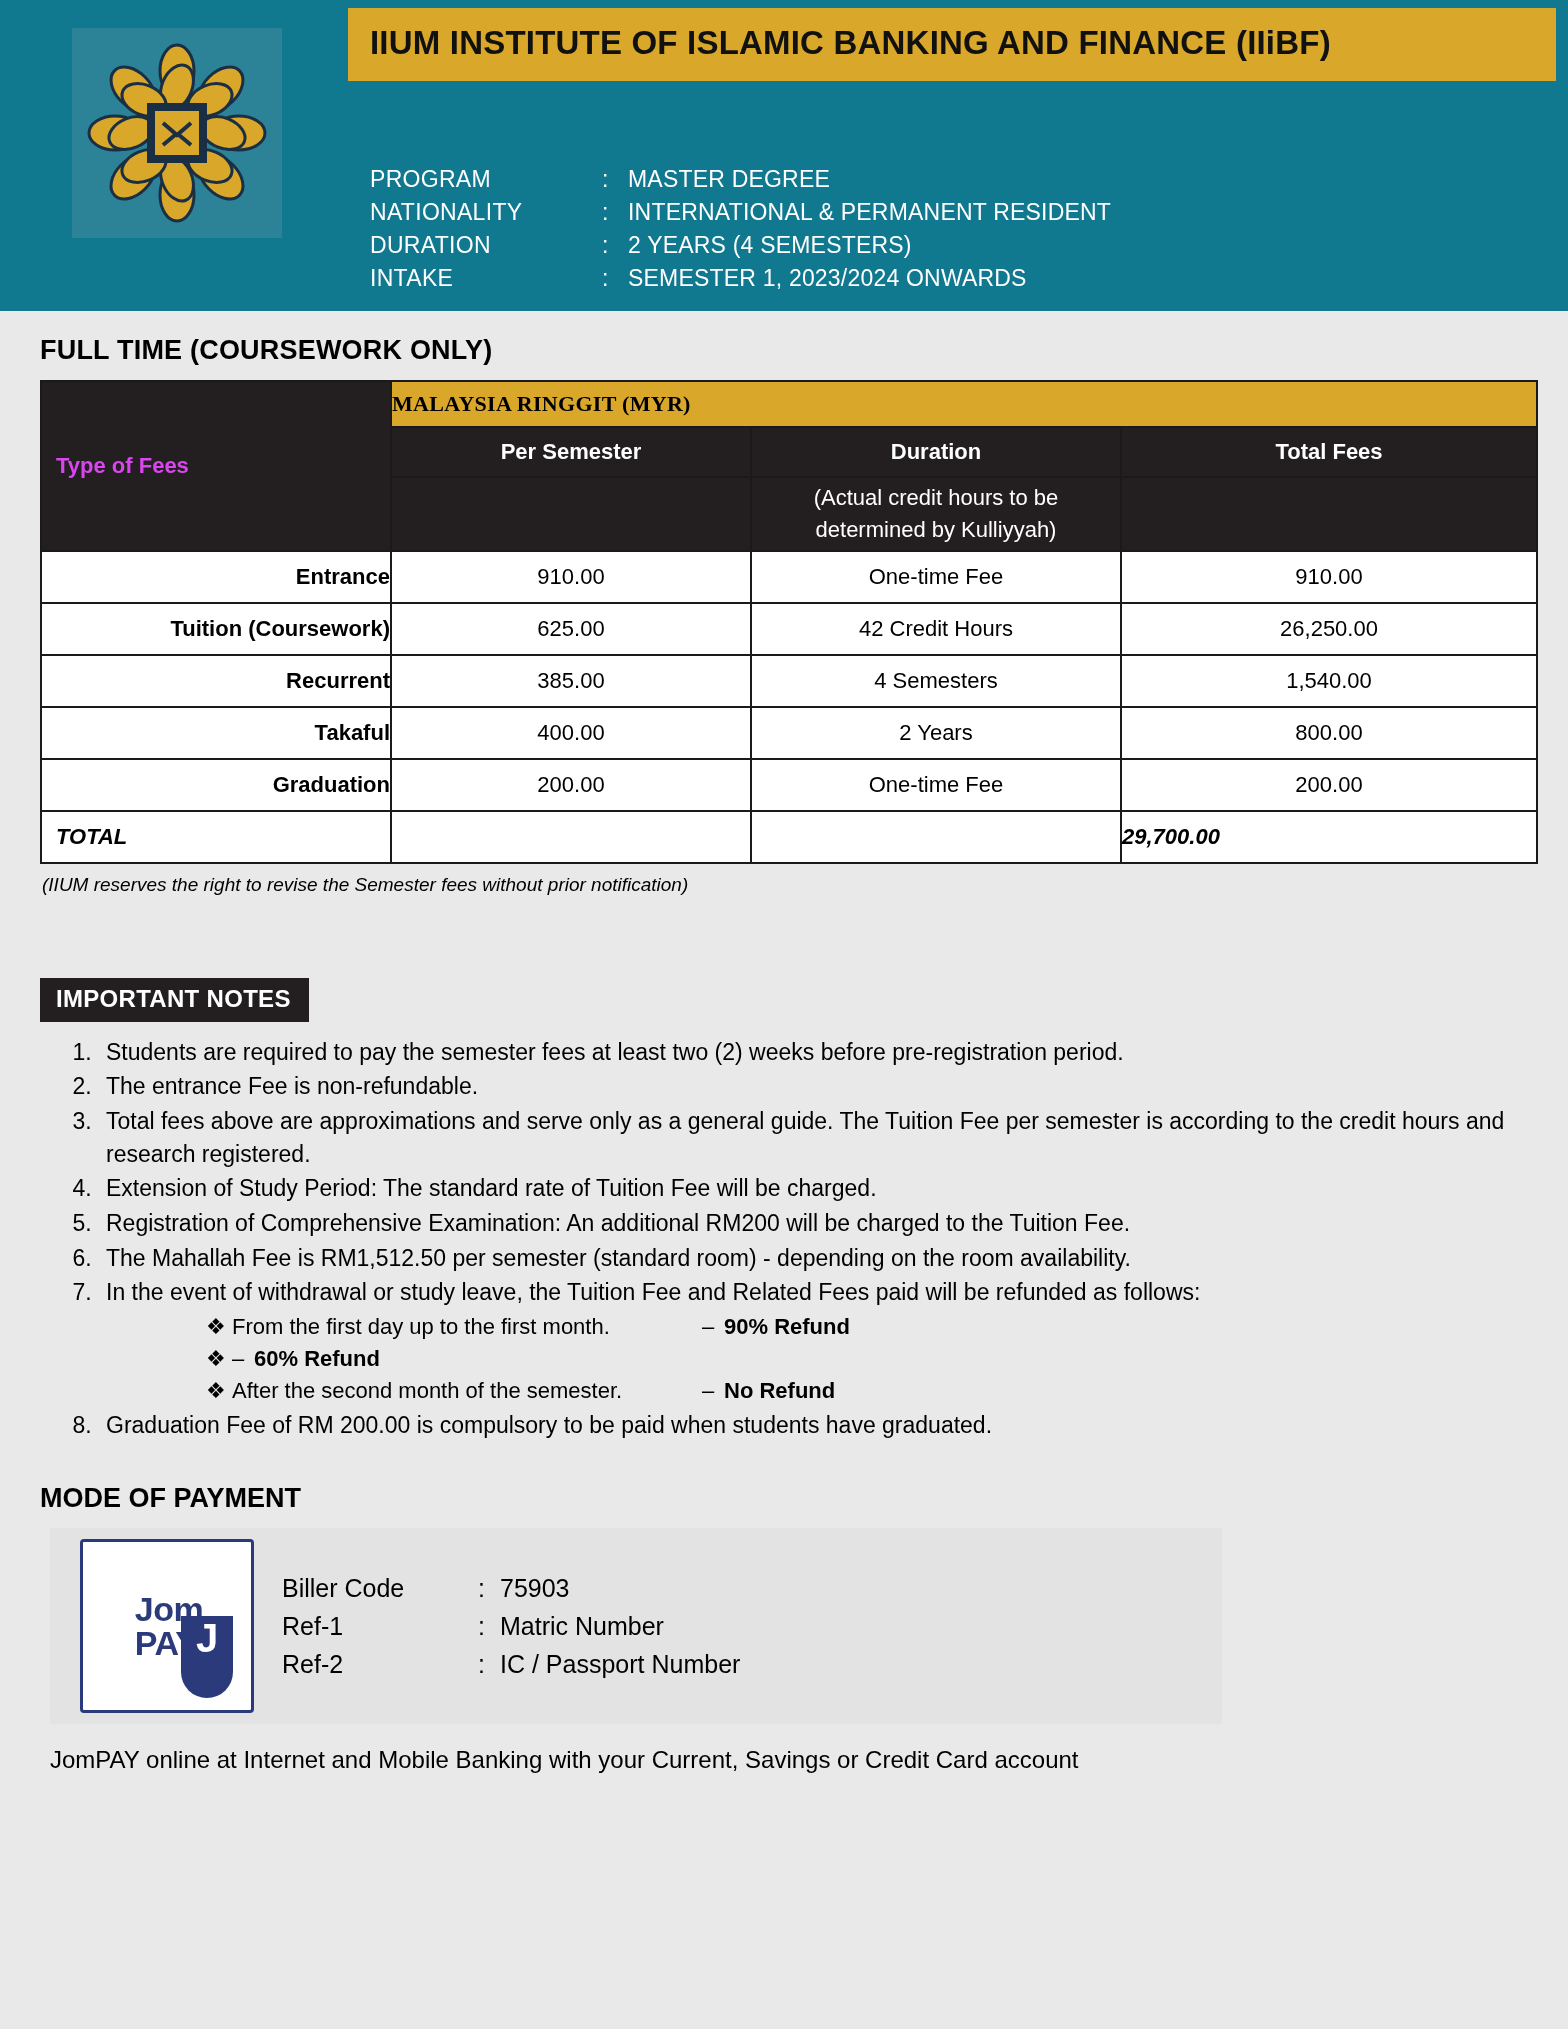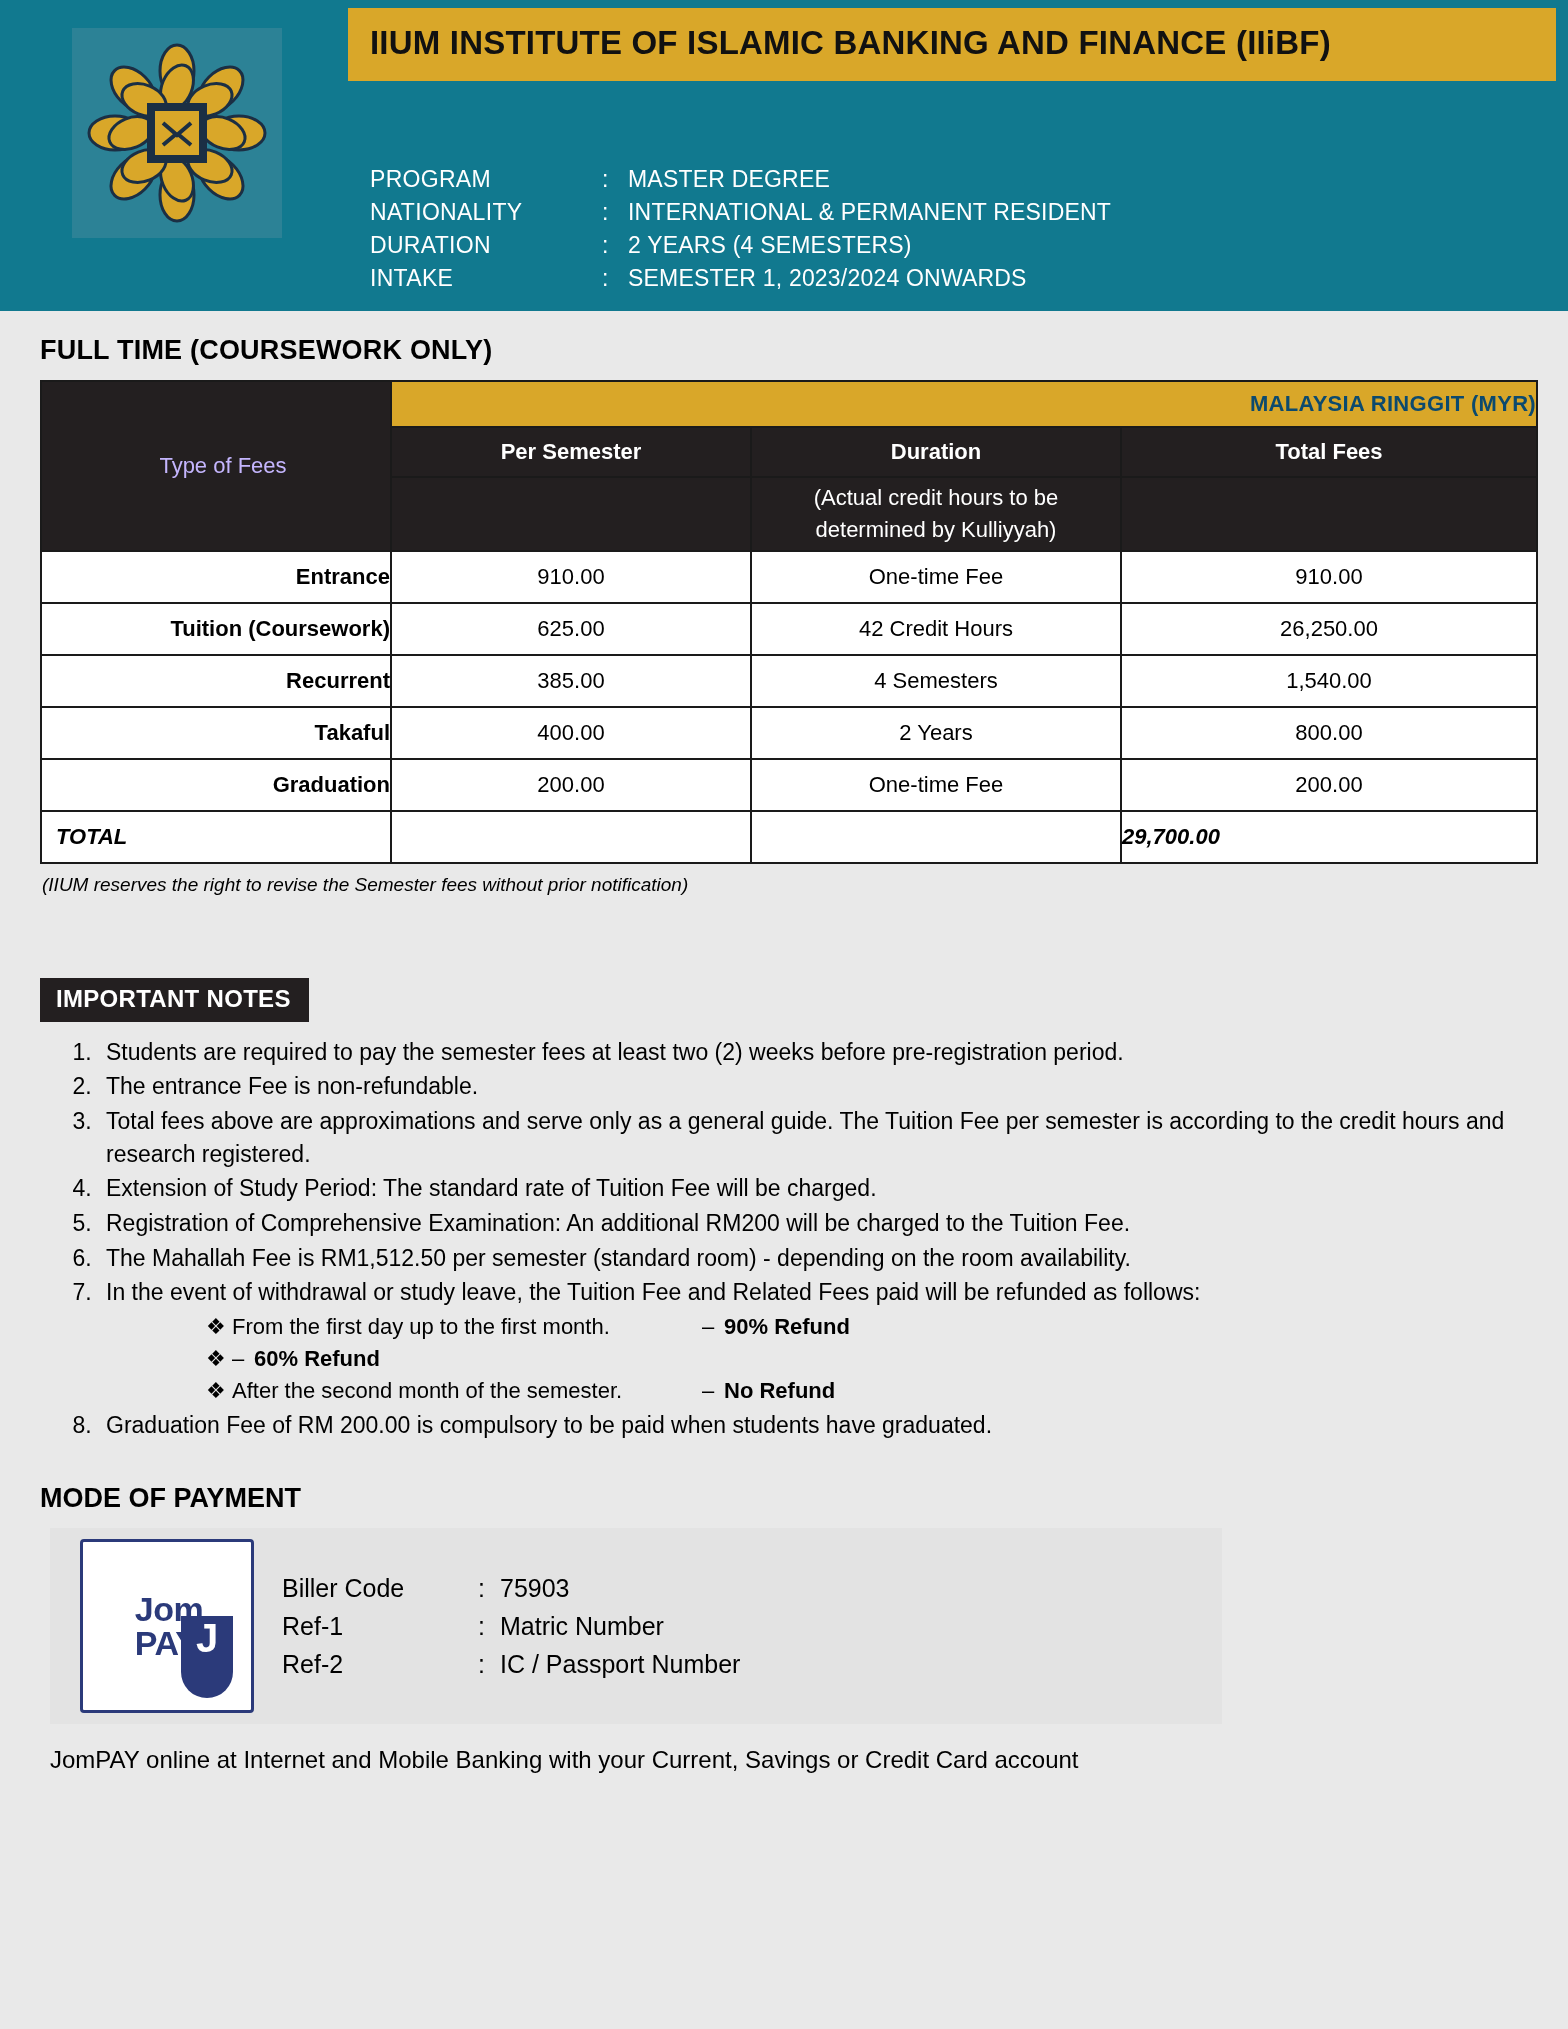--- a/index.html
+++ b/index.html
@@ -91,40 +91,41 @@
     table-layout: fixed;
     background: #ffffff;
   }
   table.fees td, table.fees th {
     border: 2px solid #1a1a1a;
     padding: 0;
     font-size: 22px;
   }
   .hdr-currency {
     background: #d9a729;
-    color: #0c4a6e;
+    color: #000000;
     font-weight: bold;
     font-size: 23px;
-    text-align: right;
+    text-align: left;
     height: 44px;
     letter-spacing: 0.3px;
+    font-family: Liberation Serif, serif;
   }
   .hdr-dark {
     background: #231f20;
     color: #ffffff;
     font-weight: bold;
     text-align: center;
     font-size: 23px;
     height: 48px;
   }
   .hdr-type {
     background: #231f20;
-    color: #c4b5fd;
-    font-weight: normal;
-    text-align: center;
+    color: #d946ef;
+    font-weight: bold;
+    text-align: left;
     font-size: 23px;
     padding-left: 14px !important;
     vertical-align: middle;
   }
   .hdr-note {
     background: #231f20;
     color: #ffffff;
     text-align: center;
     font-size: 16px;
     line-height: 1.45;

